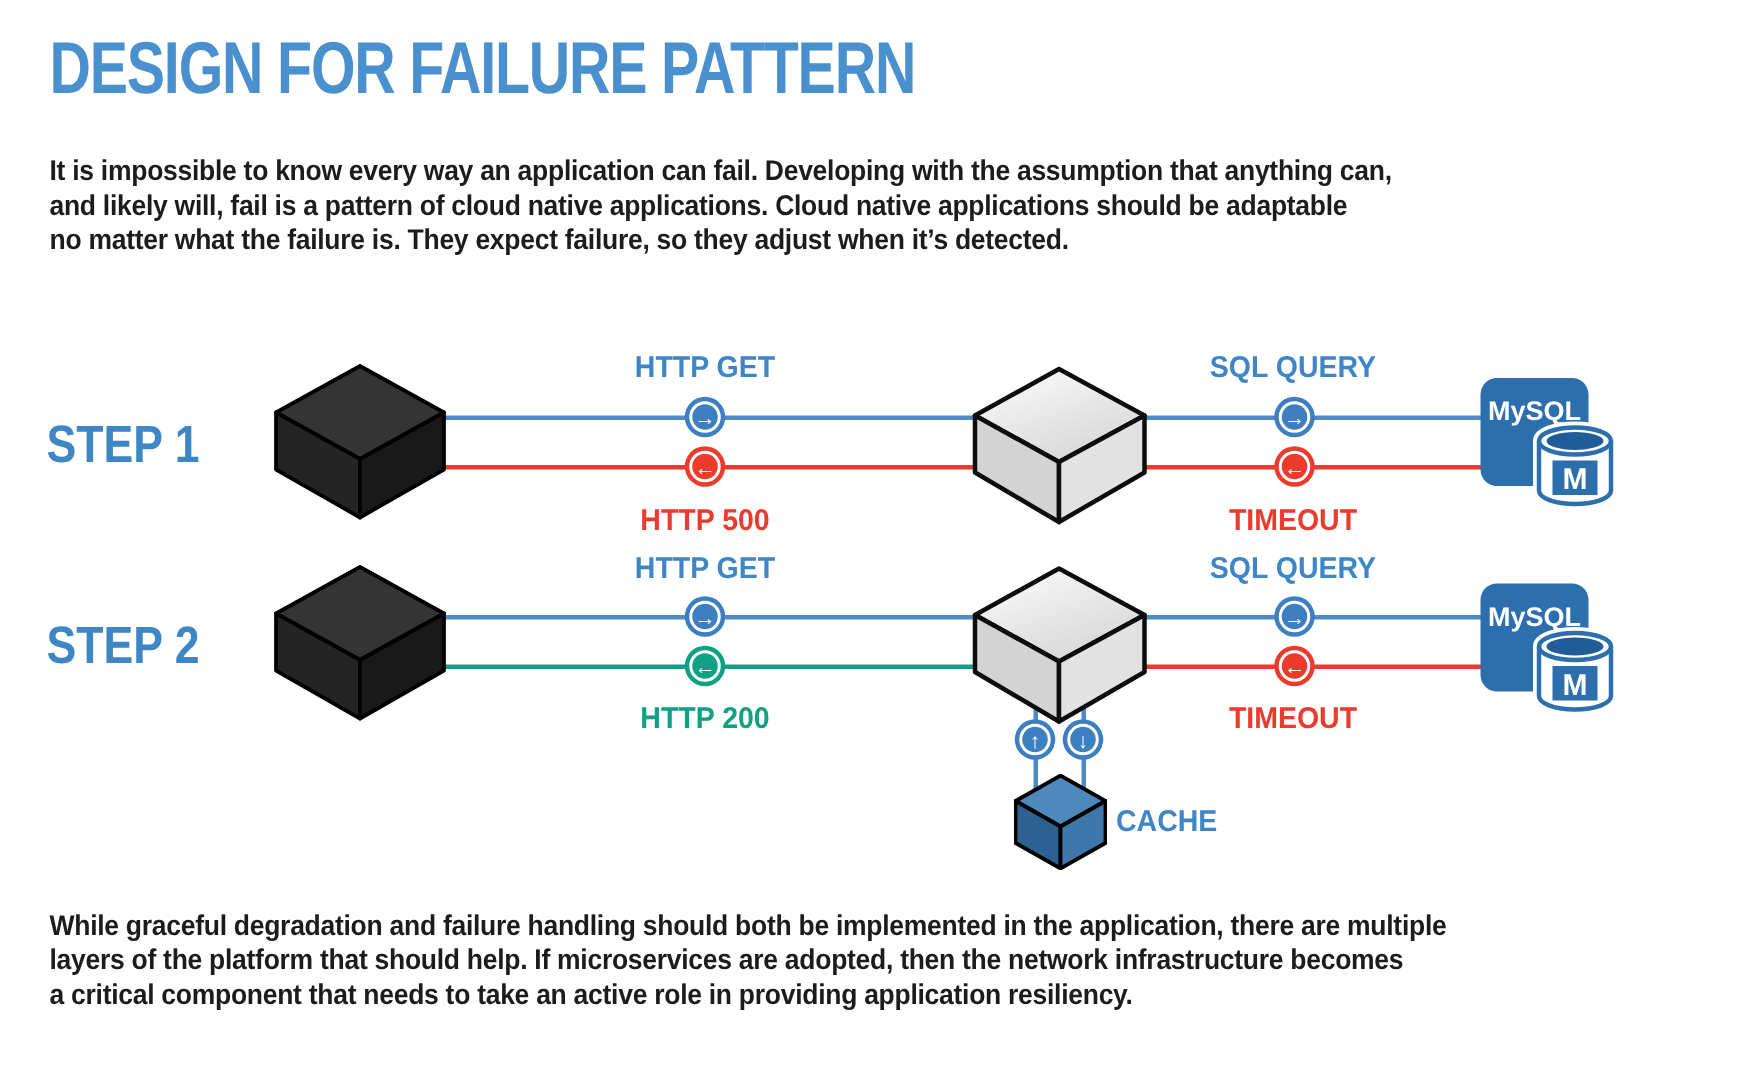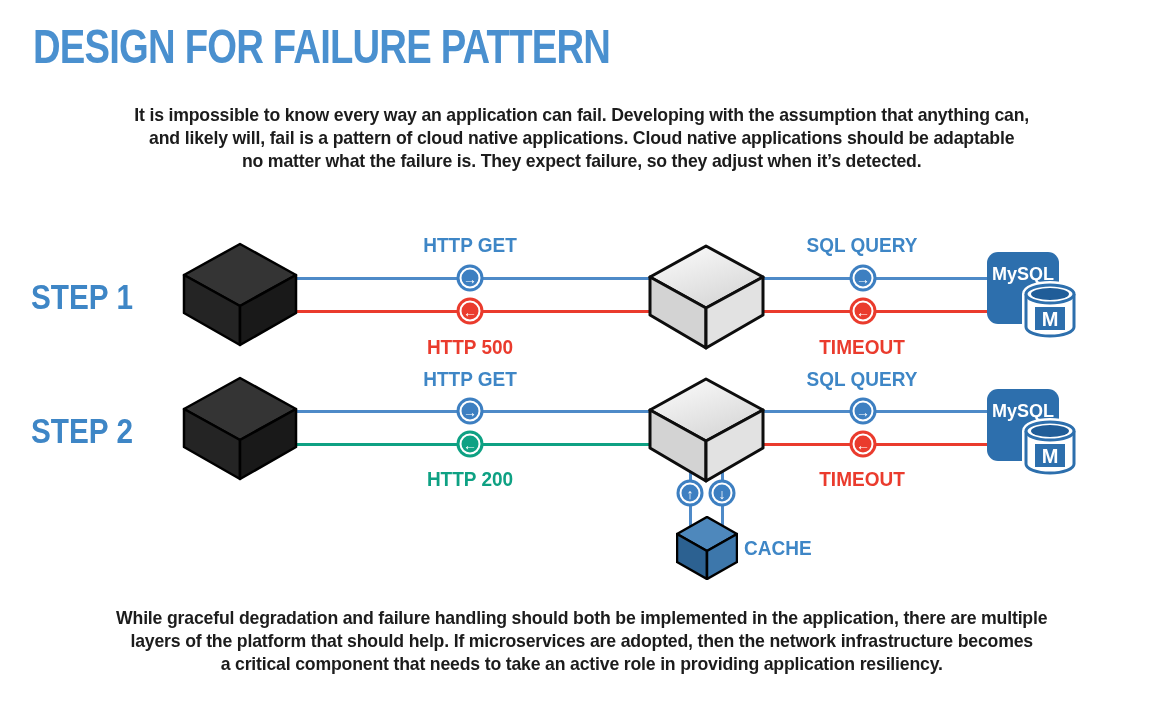--- a/index.html
+++ b/index.html
@@ -1,19 +1,18 @@
 <!DOCTYPE html>
 <html><head>
 <meta charset="utf-8">
 <style>
   html,body{margin:0;padding:0;background:#ffffff;}
   #canvas{
     position:relative;width:1162px;height:720px;background:#ffffff;overflow:hidden;
     font-family:"Liberation Sans",sans-serif;
-    text-align:center;
   }
   
   .title{
     position:absolute;left:33px;top:22px;font-size:49px;line-height:1;
     font-weight:700;color:#4a90cf;letter-spacing:-1px;white-space:nowrap;
     transform:scaleX(0.78);transform-origin:left top;
   }
   .para{
     position:absolute;left:33px;width:1180px;font-size:19px;line-height:23px;
     font-weight:700;color:#1c1c1c;white-space:pre-line;letter-spacing:-0.2px;

